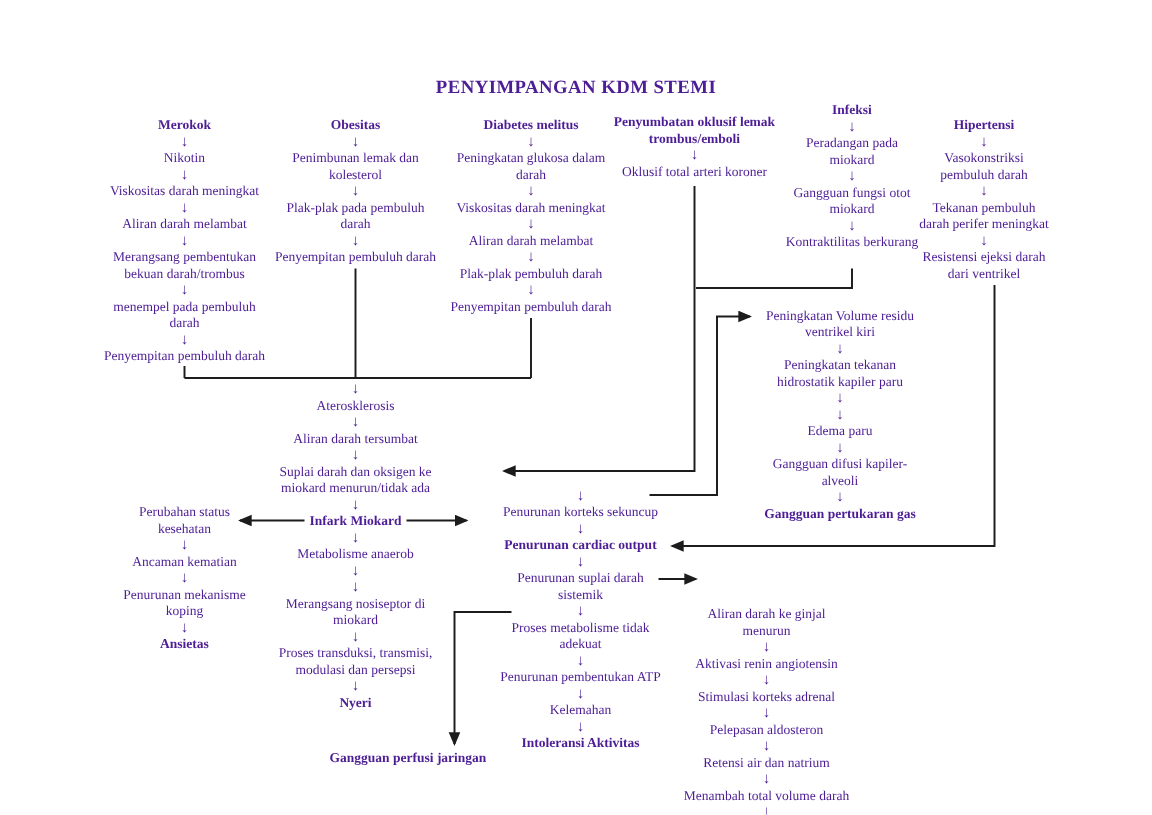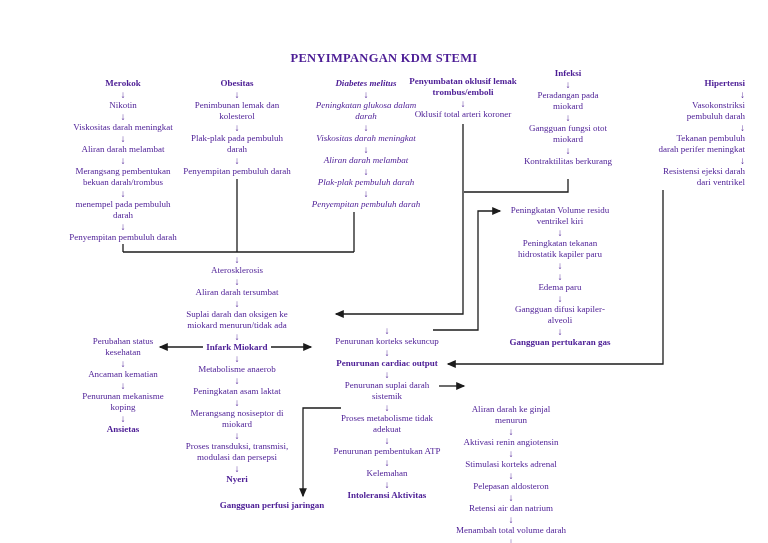--- a/index.html
+++ b/index.html
@@ -66,21 +66,21 @@
       <div class="node bold">Obesitas</div>
       <div class="arrow">↓</div>
       <div class="node">Penimbunan lemak dan
 kolesterol</div>
       <div class="arrow">↓</div>
       <div class="node">Plak-plak pada pembuluh
 darah</div>
       <div class="arrow">↓</div>
       <div class="node">Penyempitan pembuluh darah</div>
     </div>
-  <div class="chain" style="left:296px; top:78px;  width:140px;font-style:italic;">
+  <div class="chain" style="left:284px; top:78px;  width:140px;">
       <div class="node bold">Diabetes melitus</div>
       <div class="arrow">↓</div>
       <div class="node">Peningkatan glukosa dalam
 darah</div>
       <div class="arrow">↓</div>
       <div class="node">Viskositas darah meningkat</div>
       <div class="arrow">↓</div>
       <div class="node">Aliran darah melambat</div>
       <div class="arrow">↓</div>
       <div class="node">Plak-plak pembuluh darah</div>
@@ -97,21 +97,21 @@
       <div class="node bold">Infeksi</div>
       <div class="arrow">↓</div>
       <div class="node">Peradangan pada
 miokard</div>
       <div class="arrow">↓</div>
       <div class="node">Gangguan fungsi otot
 miokard</div>
       <div class="arrow">↓</div>
       <div class="node">Kontraktilitas berkurang</div>
     </div>
-  <div class="chain" style="left:605px; top:78px;  width:140px;text-align:right;">
+  <div class="chain" style="left:586px; top:78px;  width:140px;">
       <div class="node bold">Hipertensi</div>
       <div class="arrow">↓</div>
       <div class="node">Vasokonstriksi
 pembuluh darah</div>
       <div class="arrow">↓</div>
       <div class="node">Tekanan pembuluh
 darah perifer meningkat</div>
       <div class="arrow">↓</div>
       <div class="node">Resistensi ejeksi darah
 dari ventrikel</div>
@@ -122,21 +122,20 @@
       <div class="arrow">↓</div>
       <div class="node">Aliran darah tersumbat</div>
       <div class="arrow">↓</div>
       <div class="node">Suplai darah dan oksigen ke
 miokard menurun/tidak ada</div>
       <div class="arrow">↓</div>
       <div class="node bold">Infark Miokard</div>
       <div class="arrow">↓</div>
       <div class="node">Metabolisme anaerob</div>
       <div class="arrow">↓</div>
-      <div class="node">Peningkatan asam laktat</div>
       <div class="arrow">↓</div>
       <div class="node">Merangsang nosiseptor di
 miokard</div>
       <div class="arrow">↓</div>
       <div class="node">Proses transduksi, transmisi,
 modulasi dan persepsi</div>
       <div class="arrow">↓</div>
       <div class="node bold">Nyeri</div>
     </div>
   <div class="chain" style="left:58px;  top:336px; width:130px;">

